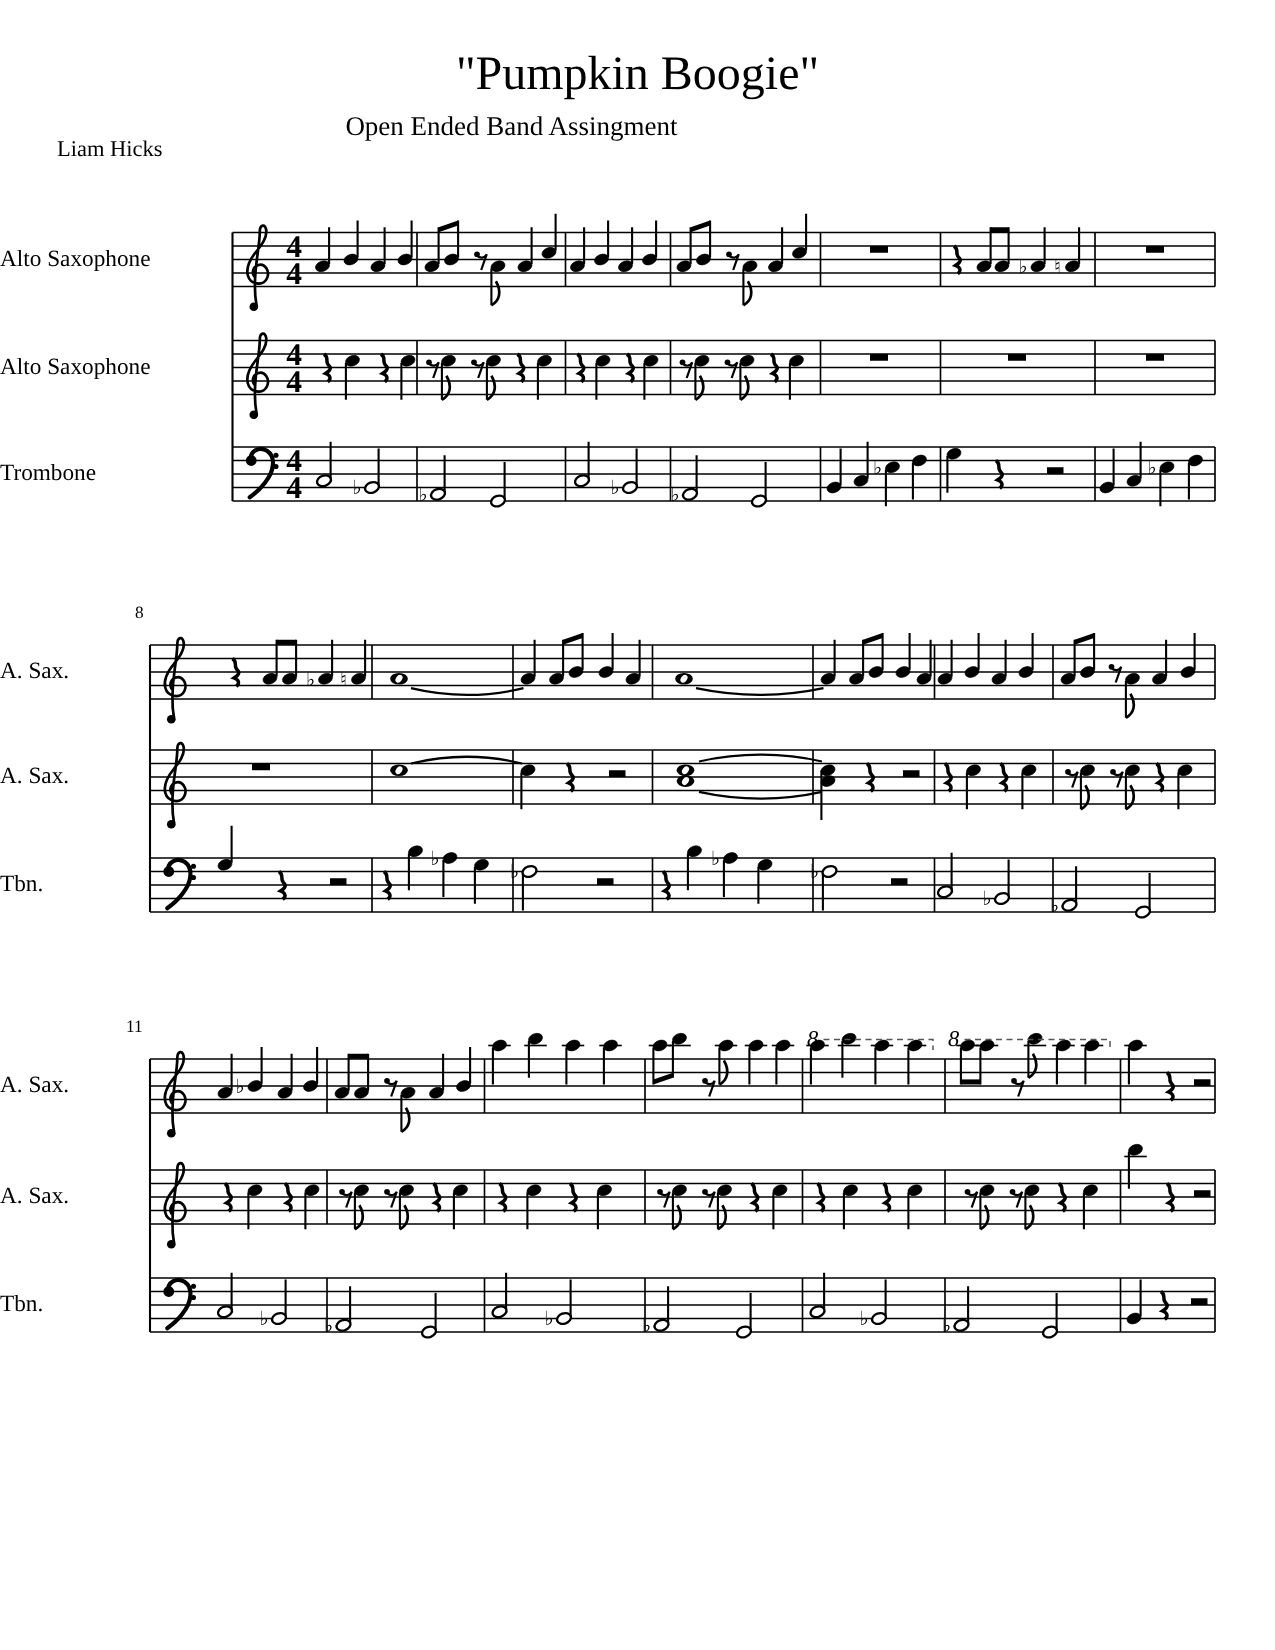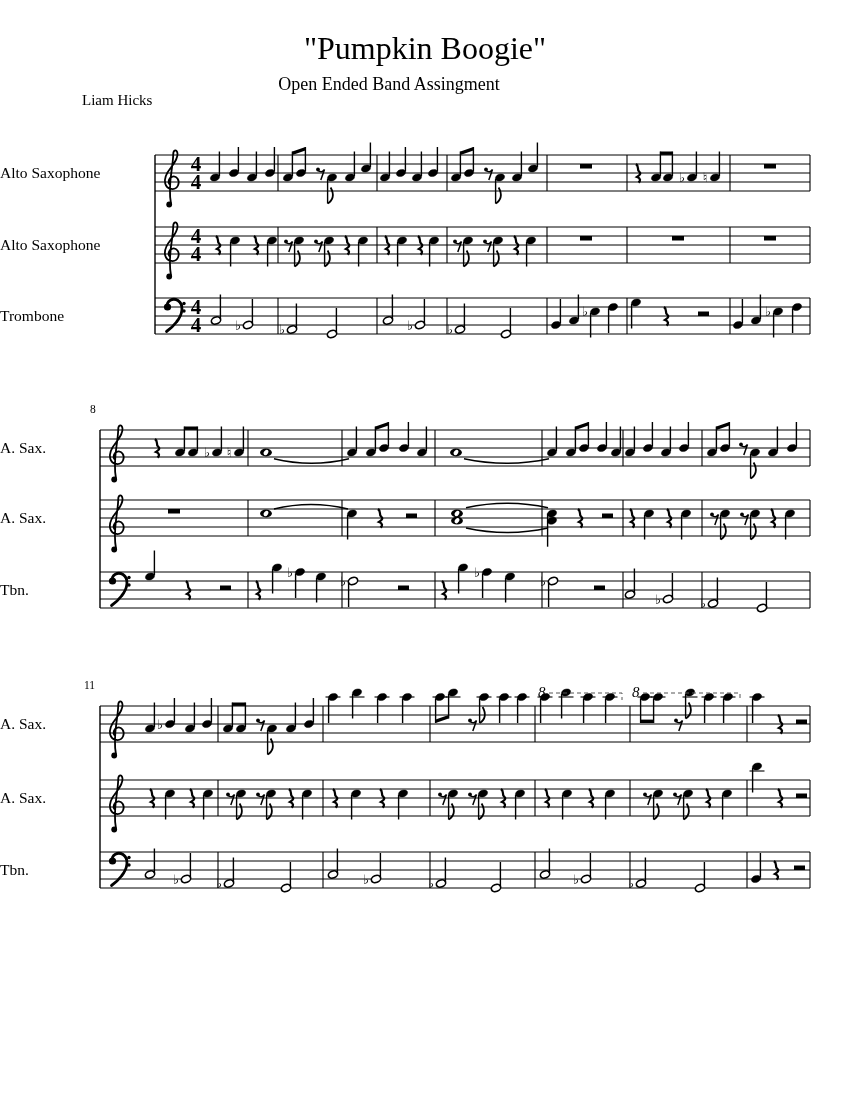--- a/index.html
+++ b/index.html
@@ -1,21 +1,21 @@
 <!DOCTYPE html>
 <html><head>
 <meta charset="utf-8">
 <style>
   html,body{margin:0;padding:0;background:#fff;}
   #page{position:relative;width:850px;height:1100px;background:#ffffff;overflow:hidden;
         font-family:"Liberation Serif",serif;color:#000;}
   #score{position:absolute;left:0;top:0;}
   .title{position:absolute;left:0;top:30px;width:850px;text-align:center;font-size:32px;}
-  .subtitle{position:absolute;left:0;top:74px;width:682px;text-align:center;font-size:18px;margin-left:48px;}
-  .composer{position:absolute;left:38px;top:92px;font-size:15px;margin-left:44px;}
+  .subtitle{position:absolute;left:0;top:74px;width:682px;text-align:center;font-size:18px;}
+  .composer{position:absolute;left:38px;top:92px;font-size:15px;}
   .inst-label{position:absolute;text-align:left;font-size:15.5px;line-height:18px;}
   .mnum{position:absolute;font-size:11.5px;}
 </style>
 </head>
 <body>
 <div id="page">
 
   <div class="title">"Pumpkin Boogie"</div>
   <div class="subtitle">Open Ended Band Assingment</div>
   <div class="composer">Liam Hicks</div>

